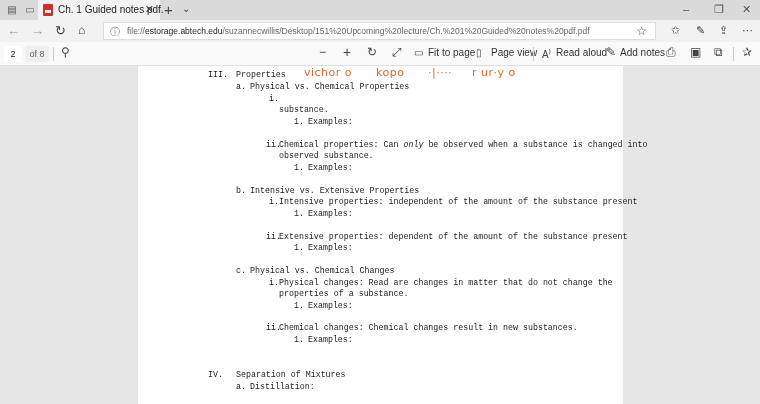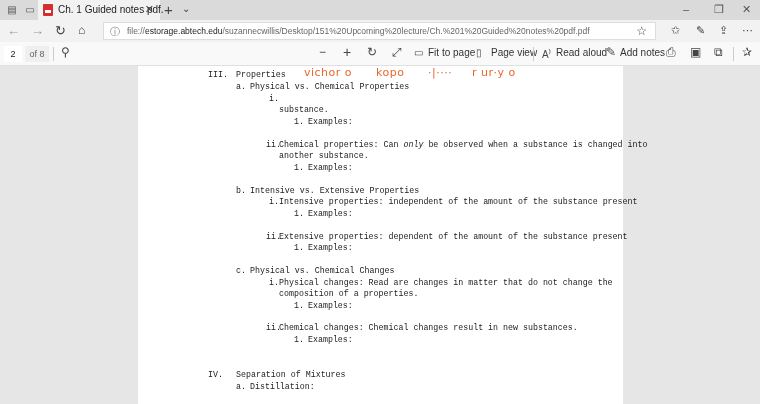--- a/index.html
+++ b/index.html
@@ -112,40 +112,40 @@
   <span class="line" style="left:98px; top:4px">Properties</span>
   <span class="line" style="left:98px; top:16px">a.</span>
   <span class="line" style="left:112px; top:16px">Physical vs. Chemical Properties</span>
   <span class="line" style="left:131px; top:28px">i.</span>
   <span class="line" style="left:141px; top:39px">substance.</span>
   <span class="line" style="left:156px; top:51px">1.</span>
   <span class="line" style="left:170px; top:51px">Examples:</span>
 
   <span class="line" style="left:128px; top:74px">ii.</span>
   <span class="line" style="left:141px; top:74px"><span>Chemical properties: Can </span><i>only</i><span> be observed when a substance is changed into</span></span>
-  <span class="line" style="left:141px; top:85px">another substance.</span>
+  <span class="line" style="left:141px; top:85px">observed substance.</span>
   <span class="line" style="left:156px; top:97px">1.</span>
   <span class="line" style="left:170px; top:97px">Examples:</span>
 
   <span class="line" style="left:98px; top:120px">b.</span>
   <span class="line" style="left:112px; top:120px">Intensive vs. Extensive Properties</span>
   <span class="line" style="left:131px; top:131px">i.</span>
   <span class="line" style="left:141px; top:131px">Intensive properties: independent of the amount of the substance present</span>
   <span class="line" style="left:156px; top:143px">1.</span>
   <span class="line" style="left:170px; top:143px">Examples:</span>
   <span class="line" style="left:128px; top:166px">ii.</span>
   <span class="line" style="left:141px; top:166px">Extensive properties: dependent of the amount of the substance present</span>
   <span class="line" style="left:156px; top:177px">1.</span>
   <span class="line" style="left:170px; top:177px">Examples:</span>
 
   <span class="line" style="left:98px; top:200px">c.</span>
   <span class="line" style="left:112px; top:200px">Physical vs. Chemical Changes</span>
   <span class="line" style="left:131px; top:212px">i.</span>
   <span class="line" style="left:141px; top:212px">Physical changes: Read are changes in matter that do not change the</span>
-  <span class="line" style="left:141px; top:223px">composition of a properties.</span>
+  <span class="line" style="left:141px; top:223px">properties of a substance.</span>
   <span class="line" style="left:156px; top:235px">1.</span>
   <span class="line" style="left:170px; top:235px">Examples:</span>
   <span class="line" style="left:128px; top:257px">ii.</span>
   <span class="line" style="left:141px; top:257px">Chemical changes: Chemical changes result in new substances.</span>
   <span class="line" style="left:156px; top:269px">1.</span>
   <span class="line" style="left:170px; top:269px">Examples:</span>
 
   <span class="line" style="left:70px; top:304px">IV.</span>
   <span class="line" style="left:98px; top:304px">Separation of Mixtures</span>
   <span class="line" style="left:98px; top:316px">a.</span>

